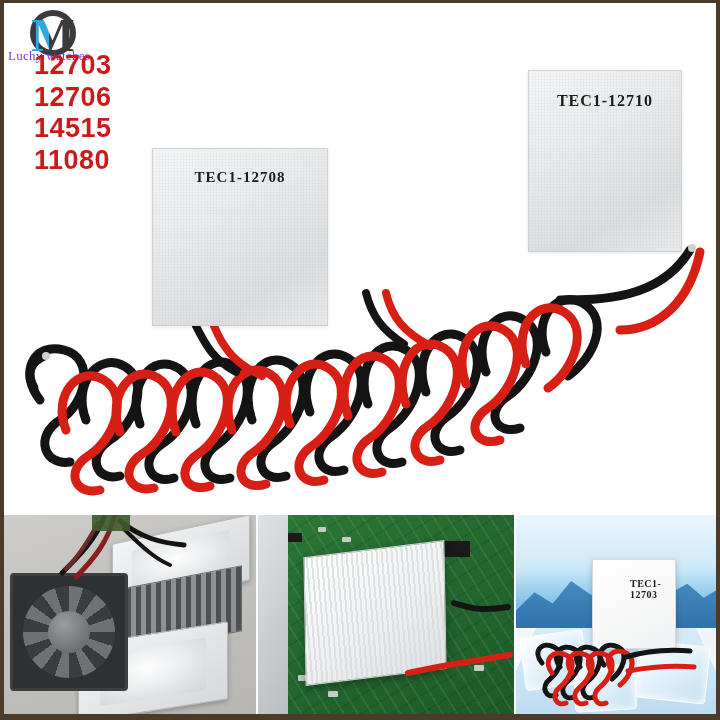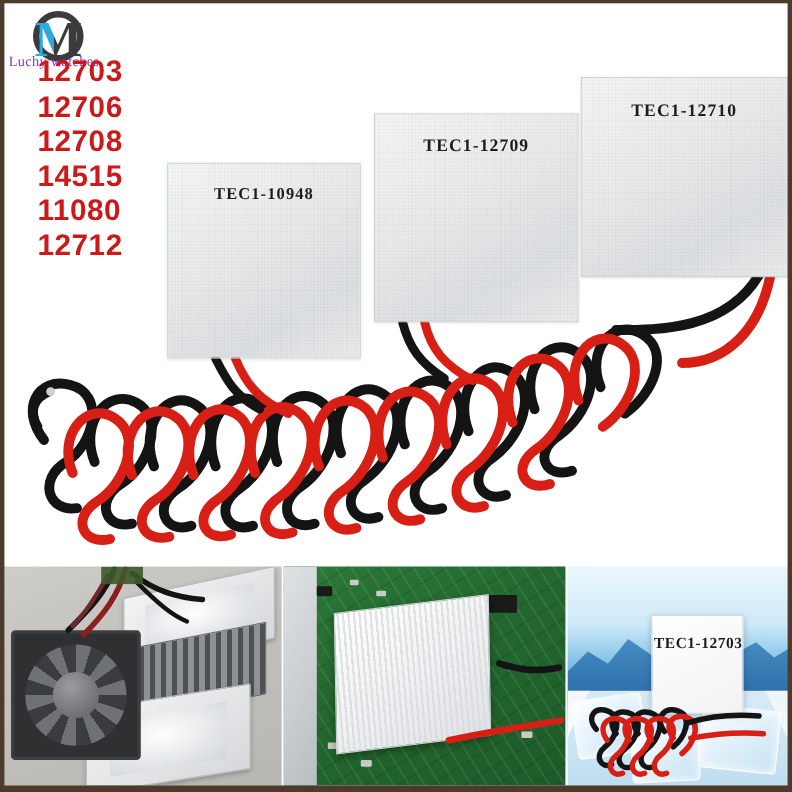--- a/index.html
+++ b/index.html
@@ -48,21 +48,21 @@
           linear-gradient(150deg,#f4f5f6 0%,#e7e9ea 45%,#dcdfe1 75%,#e9ebec 100%);
         border:1px solid #cfd2d4;box-sizing:border-box;
         box-shadow:0 1px 3px rgba(0,0,0,.10);}
   .module .mlabel{position:absolute;left:0;right:0;
         font-family:"Liberation Serif",serif;font-weight:700;color:#1c1c1c;
         text-align:center;letter-spacing:1px;}
   #module-12708{left:152px;top:148px;width:176px;height:178px;}
   #module-12708 .mlabel{top:20px;font-size:15px;}
   #module-12709{left:340px;top:103px;width:186px;height:190px;}
   #module-12709 .mlabel{top:20px;font-size:16px;}
-  #module-12710{left:528px;top:70px;width:188px;height:182px;}
+  #module-12710{left:528px;top:70px;width:154px;height:182px;}
   #module-12710 .mlabel{top:21px;font-size:16px;}
 
   
   #wires{position:absolute;left:0;top:0;width:720px;height:512px;z-index:8;}
 
   
   #thumbs{position:absolute;left:0;top:515px;width:720px;height:199px;
           display:flex;gap:2px;z-index:30;}
   .thumb{position:relative;height:199px;overflow:hidden;background:#e9e9e9;}
   .t1{width:256px;}
@@ -135,23 +135,23 @@
         linear-gradient(-115deg,rgba(255,255,255,.75) 0 22px,rgba(255,255,255,0) 22px),
         linear-gradient(180deg,#dff0fa,#bcdcf0);
       opacity:.96;}
   .ice-cube{position:absolute;border-radius:4px;
       background:linear-gradient(140deg,rgba(255,255,255,.95),rgba(196,225,242,.9));
       border:1px solid rgba(255,255,255,.8);box-shadow:inset 0 0 10px rgba(255,255,255,.9);}
   .t3card{position:absolute;left:76px;top:44px;width:84px;height:90px;
       background:linear-gradient(150deg,#ffffff,#f1f2f3);
       border:1px solid #d8dadc;box-sizing:border-box;z-index:5;
       box-shadow:0 2px 6px rgba(0,0,0,.2);}
-  .t3card .lbl{position:absolute;left:0;right:0;top:18px;text-align:right;
-      font-family:"Liberation Serif",serif;font-size:14px;font-weight:700;color:#1c1c1c;
-      letter-spacing:.5px;}
+  .t3card .lbl{position:absolute;left:0;right:0;top:18px;text-align:left;
+      font-family:"Liberation Serif",serif;font-size:10px;font-weight:700;color:#1c1c1c;
+      letter-spacing:.5px;padding-left:37px;}
   .t3wires{position:absolute;left:0;top:0;width:204px;height:199px;z-index:6;}
 </style>
 </head>
 <body>
 
 <div id="page">
 
   <div class="frame-edge frame-left"></div>
   <div class="frame-edge frame-right"></div>
   <div class="frame-edge frame-top"></div>
@@ -161,24 +161,22 @@
 
     <div id="logo">
       <div class="ring"></div>
       <div class="mark">M</div>
       <div class="brand">Luchy watches</div>
     </div>
 
     <div id="model-list">
       <div class="model">12703</div>
       <div class="model">12706</div>
-      <div class="model">12708</div>
       <div class="model">14515</div>
       <div class="model">11080</div>
-      <div class="model">12712</div>
     </div>
 
     <svg id="wires" viewBox="0 0 720 512">
       <g fill="none" stroke-linecap="round">
 
         <path d="M690,250 C660,300 600,300 560,300" stroke="#141414" stroke-width="9"></path>
         <path d="M700,252 C690,300 660,330 620,330" stroke="#d81f16" stroke-width="9"></path>
 
         <path d="M40,400 C18,372 34,342 64,350 C96,358 86,404 60,420
                  C34,436 44,466 70,462" stroke="#141414" stroke-width="9"></path>
@@ -224,24 +222,21 @@
         <path d="M366,293 C372,316 382,330 404,344" stroke="#141414" stroke-width="8"></path>
         <path d="M386,293 C392,318 404,332 430,346" stroke="#d81f16" stroke-width="8"></path>
 
         <path d="M34,388 C26,374 30,362 44,356" stroke="#141414" stroke-width="9"></path>
       </g>
       <circle cx="46" cy="356" r="4" fill="#cfcfcf"></circle>
       <circle cx="692" cy="248" r="4" fill="#cfcfcf"></circle>
     </svg>
 
     <div class="module" id="module-12708">
-      <div class="mlabel">TEC1-10948</div>
-    </div>
-    <div class="module" id="module-12709">
-      <div class="mlabel">TEC1-12709</div>
+      <div class="mlabel">TEC1-12708</div>
     </div>
     <div class="module" id="module-12710">
       <div class="mlabel">TEC1-12710</div>
     </div>
   </div>
 
   <div id="thumbs">
 
     <div class="thumb t1">
       <div class="tecplate tp-a"></div>

